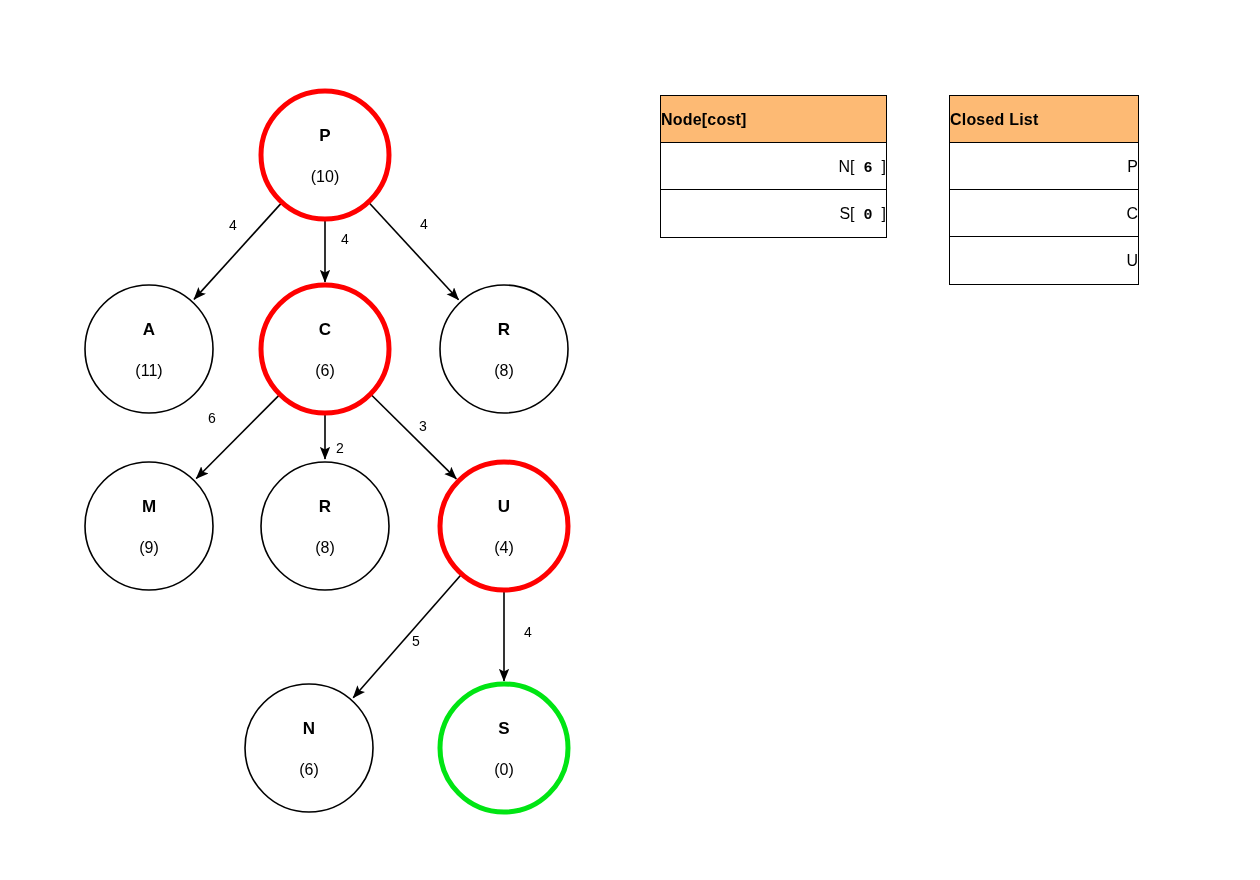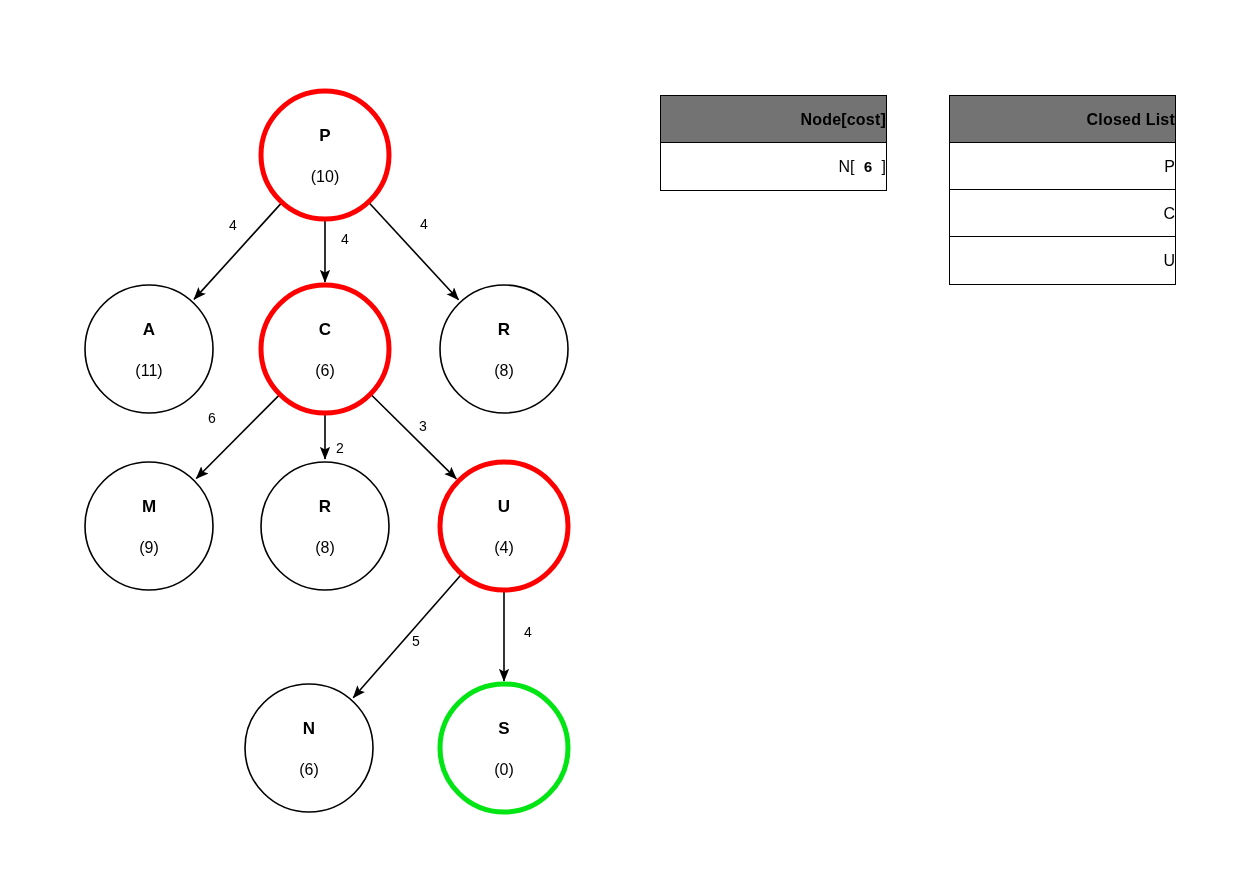--- a/index.html
+++ b/index.html
@@ -50,23 +50,23 @@
     text-anchor: middle;
   }
   
   .panel {
     position: absolute;
     border: 1.6px solid #000000;
     box-sizing: border-box;
     background: #ffffff;
   }
   .panel-header {
-    background: #737373;
+    background: #fdba74;
     border-bottom: 1.6px solid #000000;
-    text-align: right;
+    text-align: left;
     font-size: 16px;
     font-weight: bold;
     color: #000000;
     height: 47px;
     line-height: 47px;
     box-sizing: border-box;
     letter-spacing: 0.2px;
   }
   .panel-row {
     text-align: right;
@@ -80,21 +80,21 @@
   }
   .panel-row:last-child {
     border-bottom: none;
   }
   .panel-row .cost-val {
     font-weight: bold;
     font-family: "Liberation Mono", monospace;
     font-size: 15px;
   }
   #panel-open  { left: 660px; top: 95px;  width: 227px; }
-  #panel-closed{ left: 949px; top: 95px;  width: 227px; }
+  #panel-closed{ left: 949px; top: 95px;  width: 190px; }
 </style>
 </head>
 <body>
 
 <svg id="canvas" viewBox="0 0 1260 880" xmlns="http://www.w3.org/2000/svg">
   <defs>
     <marker id="arrowhead" markerWidth="9" markerHeight="9" refX="7.6" refY="3.2" orient="auto" markerUnits="strokeWidth">
       <path d="M0,0 L8,3.2 L0,6.4 L1.7,3.2 z" fill="#000000"></path>
     </marker>
   </defs>
@@ -164,20 +164,21 @@
       <text x="423" y="431" class="edge-weight">3</text>
       <text x="416" y="646" class="edge-weight">5</text>
       <text x="528" y="637" class="edge-weight">4</text>
     </g>
 </svg>
 
 <div class="panel" id="panel-open">
   <div class="panel-header">Node[cost]</div>
   <div id="open-list-rows">
       <div class="panel-row"><span>N[</span><span class="cost-val"> 6 </span><span>]</span></div>
+      <div class="panel-row"><span>S[</span><span class="cost-val"> 0 </span><span>]</span></div>
     </div>
 </div>
 
 <div class="panel" id="panel-closed">
   <div class="panel-header">Closed  List</div>
   <div id="closed-list-rows">
       <div class="panel-row"><span>P</span></div>
       <div class="panel-row"><span>C</span></div>
       <div class="panel-row"><span>U</span></div>
     </div>

